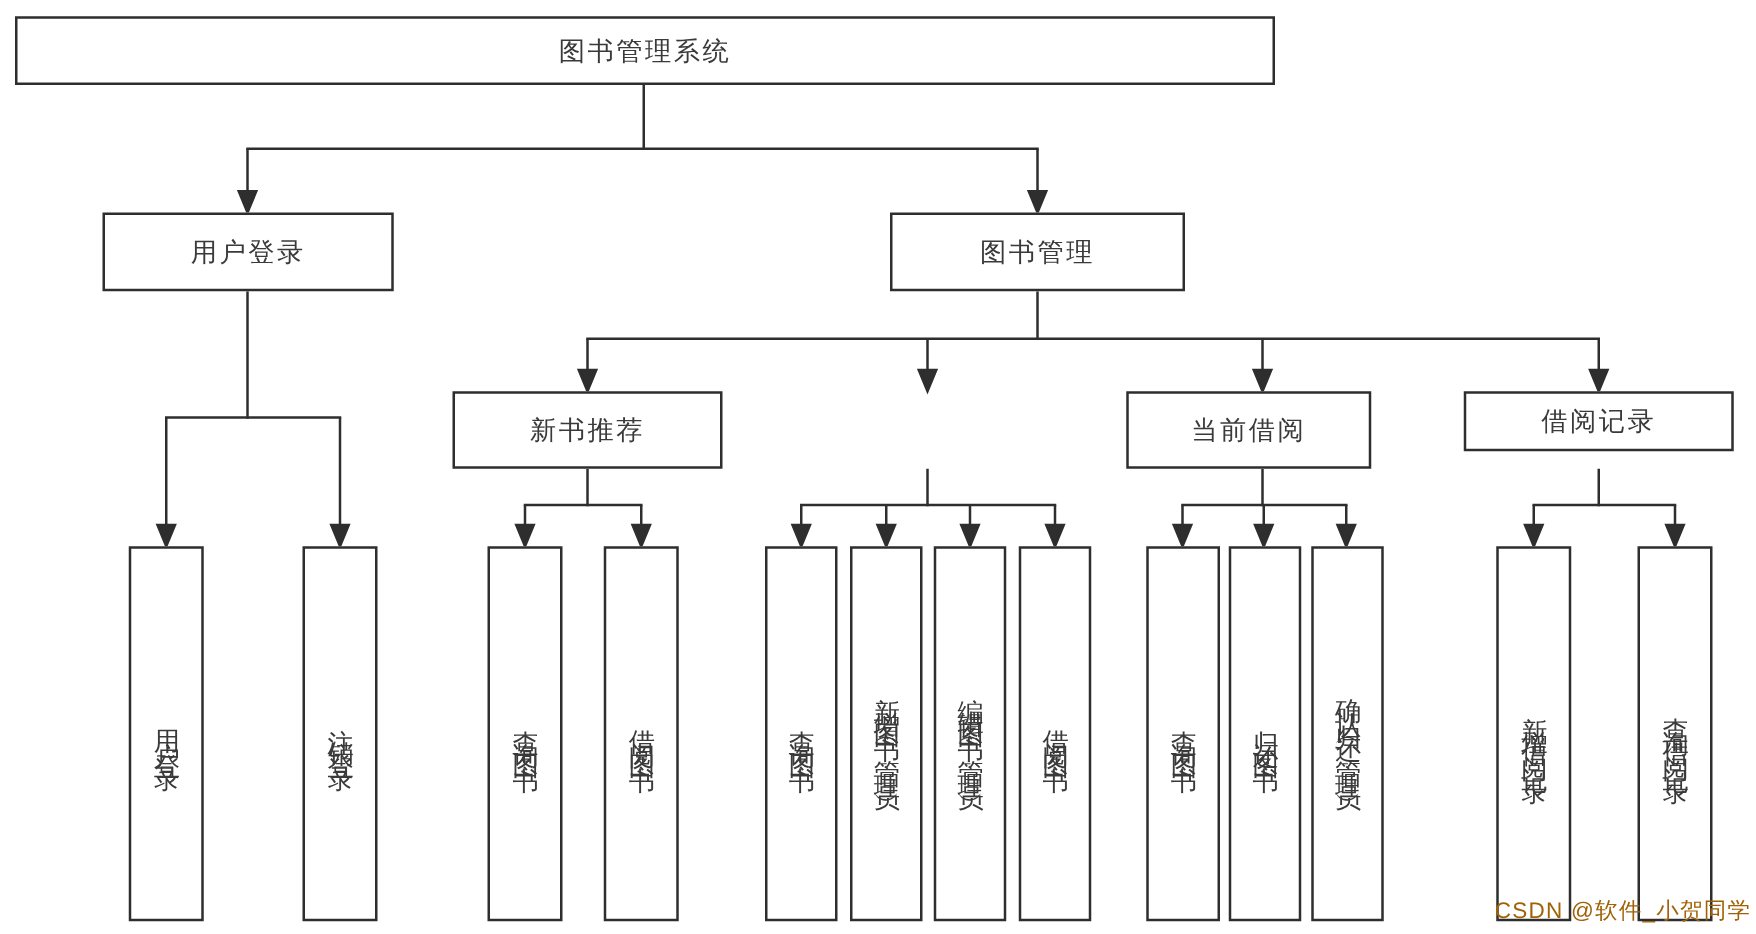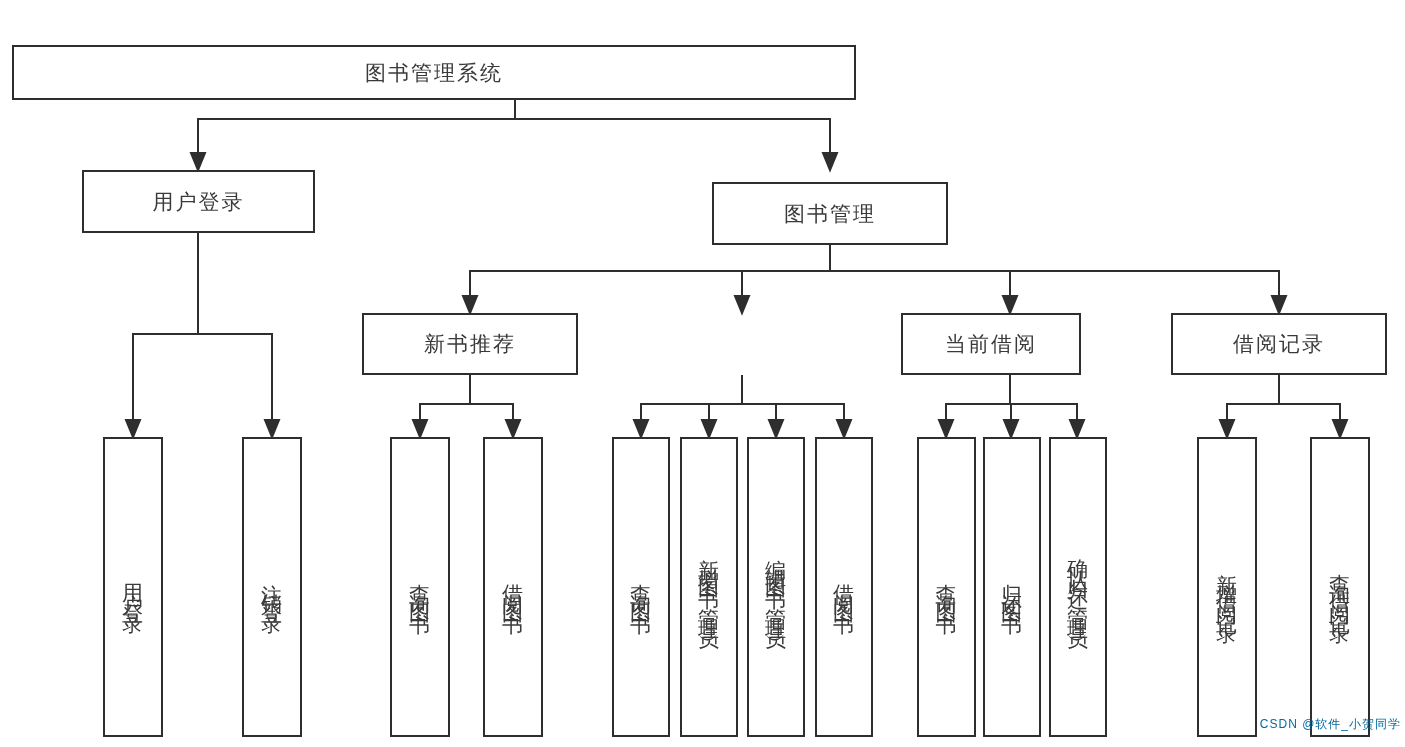--- a/index.html
+++ b/index.html
@@ -40,47 +40,47 @@
     border-width: 2px;
   }
   .leaf span {
     writing-mode: vertical-rl;
     font-size: 21px;
     letter-spacing: 10px;
     line-height: 1;
     white-space: nowrap;
   }
   
-  #root-box        { left: 12px;   top: 13px;  width: 844px; height: 55px; margin-top: 32px; }
+  #root-box        { left: 12px;   top: 13px;  width: 1008px; height: 55px; }
   #n-user-login    { left: 82px;   top: 170px; width: 233px;  height: 63px; }
-  #n-book-mgmt     { left: 712px;  top: 182px; width: 236px;  height: 63px; }
+  #n-book-mgmt     { left: 712px;  top: 170px; width: 236px;  height: 63px; }
   #n-new-rec       { left: 362px;  top: 313px; width: 216px;  height: 62px; text-align: center; }
   #n-borrow        { left: 634px;  top: 313px; width: 216px;  height: 62px; }
-  #n-current       { left: 901px;  top: 313px; width: 180px;  height: 62px; }
-  #n-record        { left: 1171px; top: 313px; width: 216px;  height: 62px; }
+  #n-current       { left: 901px;  top: 313px; width: 196px;  height: 62px; }
+  #n-record        { left: 1171px; top: 313px; width: 216px;  height: 48px; }
   .leaf            { top: 437px; width: 60px; height: 300px; }
   #l-user-login    { left: 103px; }
   #l-logout        { left: 242px; }
   #l-query-1       { left: 390px; }
   #l-borrow-1      { left: 483px; }
   #l-query-2       { left: 612px; width: 58px; }
   #l-add-book      { left: 680px; width: 58px; }
   #l-edit-book     { left: 747px; width: 58px; }
   #l-borrow-2      { left: 815px; width: 58px; }
   #l-query-3       { left: 917px; width: 59px; }
   #l-return        { left: 983px; width: 58px; }
   #l-confirm       { left: 1049px; width: 58px; }
   #l-add-record    { left: 1197px; }
   #l-query-record  { left: 1310px; }
   #watermark {
     position: absolute;
     right: 4px;
     top: 716px;
-    font-size: 12px;
-    color: #0369a1;
+    font-size: 18px;
+    color: #a16207;
     letter-spacing: 1px;
     z-index: 3;
     white-space: nowrap;
   }
 </style>
 </head>
 <body>
 
 <div id="canvas">
 

